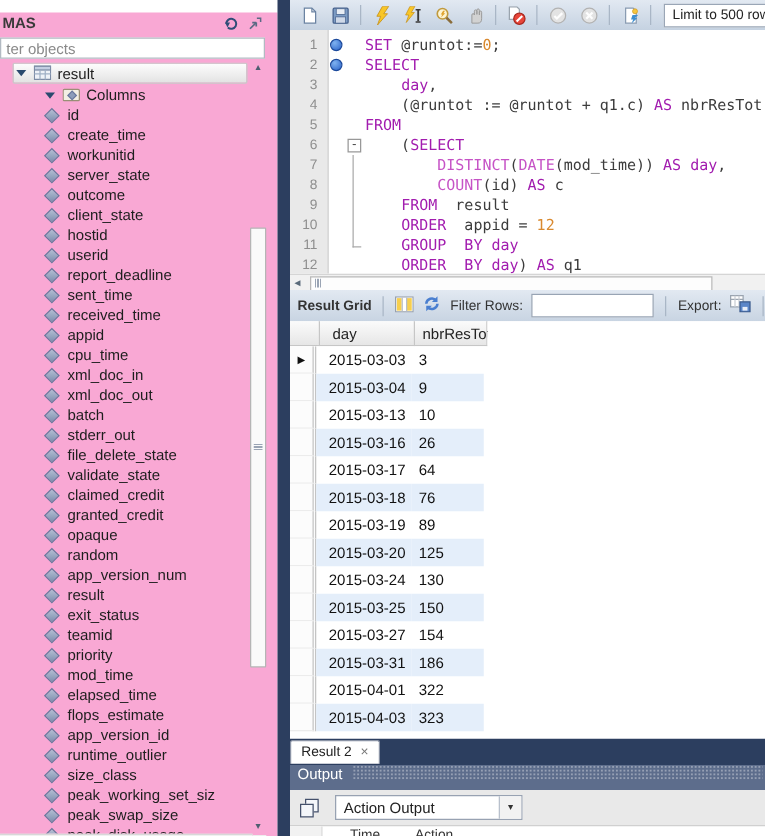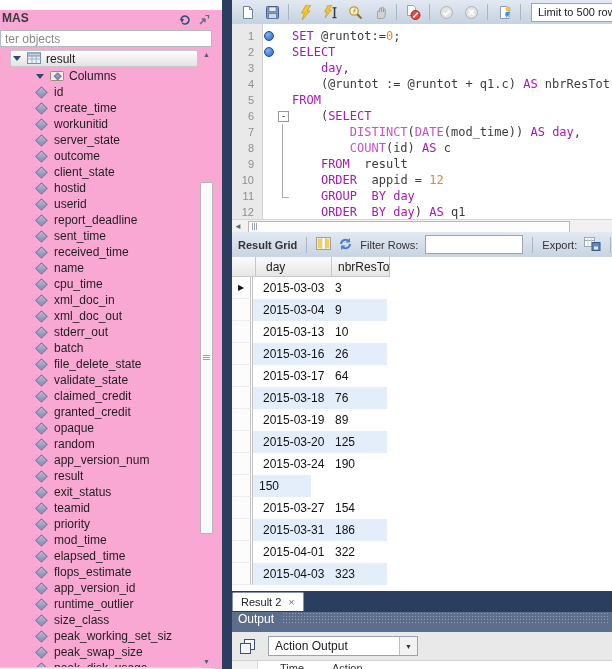--- a/index.html
+++ b/index.html
@@ -226,41 +226,41 @@
         <div class="trow titem">
           <span class="diamond"></span>
           <span class="tlabel">sent_time</span>
         </div>
         <div class="trow titem">
           <span class="diamond"></span>
           <span class="tlabel">received_time</span>
         </div>
         <div class="trow titem">
           <span class="diamond"></span>
-          <span class="tlabel">name</span>
+          <span class="tlabel">appid</span>
         </div>
         <div class="trow titem">
           <span class="diamond"></span>
           <span class="tlabel">cpu_time</span>
         </div>
         <div class="trow titem">
           <span class="diamond"></span>
           <span class="tlabel">xml_doc_in</span>
         </div>
         <div class="trow titem">
           <span class="diamond"></span>
           <span class="tlabel">xml_doc_out</span>
         </div>
         <div class="trow titem">
           <span class="diamond"></span>
+          <span class="tlabel">batch</span>
+        </div>
+        <div class="trow titem">
+          <span class="diamond"></span>
           <span class="tlabel">stderr_out</span>
-        </div>
-        <div class="trow titem">
-          <span class="diamond"></span>
-          <span class="tlabel">batch</span>
         </div>
         <div class="trow titem">
           <span class="diamond"></span>
           <span class="tlabel">file_delete_state</span>
         </div>
         <div class="trow titem">
           <span class="diamond"></span>
           <span class="tlabel">validate_state</span>
         </div>
         <div class="trow titem">
@@ -610,24 +610,25 @@
           <span class="gval">89</span>
         </div>
         <div class="grow alt">
           <span class="gmark"></span>
           <span class="gday">2015-03-20</span>
           <span class="gval">125</span>
         </div>
         <div class="grow">
           <span class="gmark"></span>
           <span class="gday">2015-03-24</span>
-          <span class="gval">190</span>
+          <span class="gval">130</span>
         </div>
         <div class="grow alt">
           <span class="gmark"></span>
+          <span class="gday">2015-03-25</span>
           <span class="gval">150</span>
         </div>
         <div class="grow">
           <span class="gmark"></span>
           <span class="gday">2015-03-27</span>
           <span class="gval">154</span>
         </div>
         <div class="grow alt">
           <span class="gmark"></span>
           <span class="gday">2015-03-31</span>

